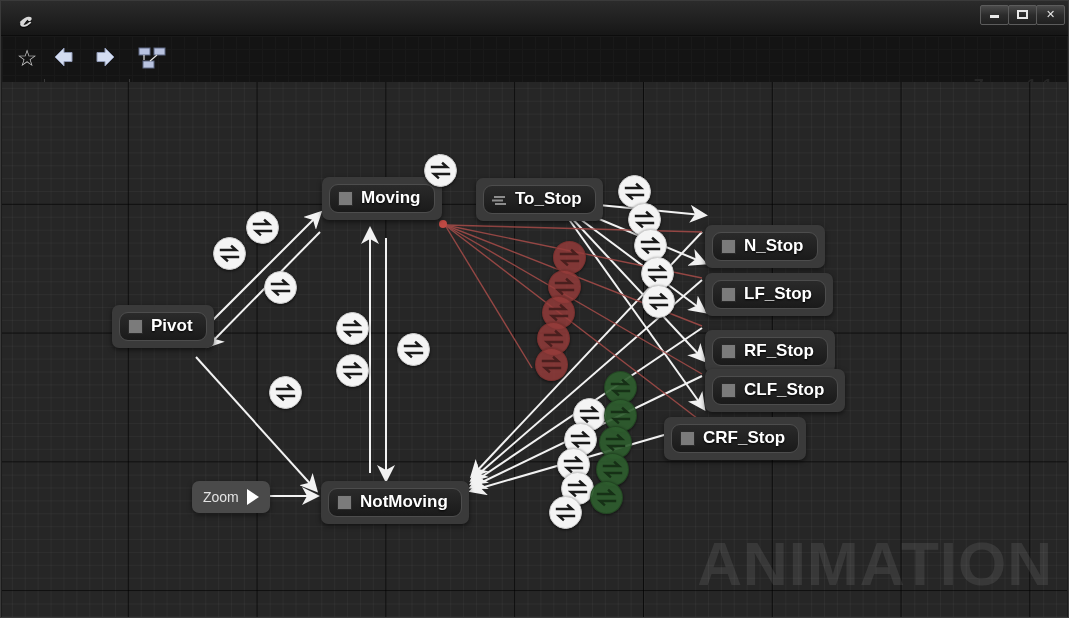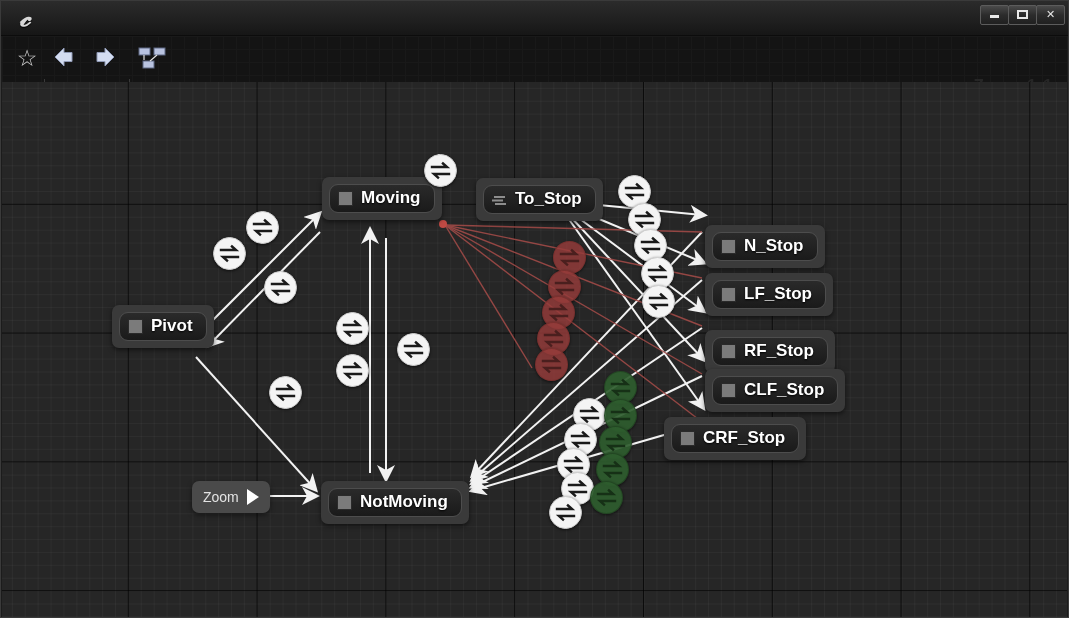--- a/index.html
+++ b/index.html
@@ -201,20 +201,21 @@
         <path d="M443,143 L700,150"></path>
         <path d="M443,143 L700,196"></path>
         <path d="M443,143 L700,244"></path>
         <path d="M443,143 L700,292"></path>
         <path d="M443,143 L700,340"></path>
         <path d="M443,143 L530,286"></path>
       </g>
       <circle cx="441" cy="142" r="4" fill="#c04a44"></circle>
     </svg>
 
+    <div class="watermark">ANIMATION</div>
 
     <div class="entry" style="left:190px;top:399px;">
       <span class="etxt">Zoom</span>
       <span class="etri"></span>
     </div>
 
     <div id="nodes">
         <div class="state" style="left: 110px; top: 223px;">
           <div class="inner">
             <span class="sq-icon"></span>

